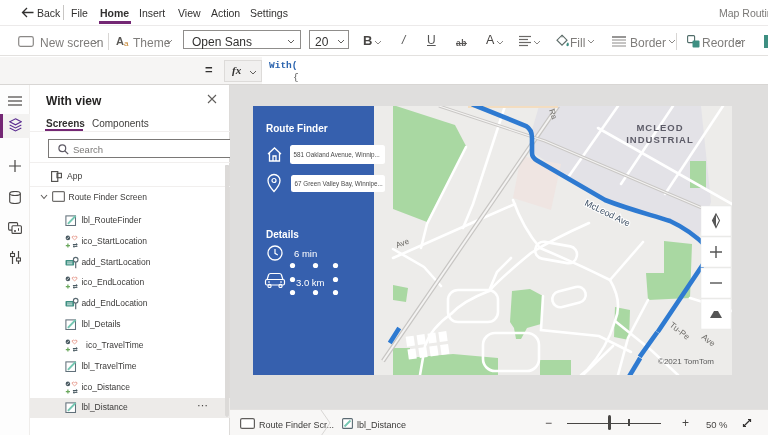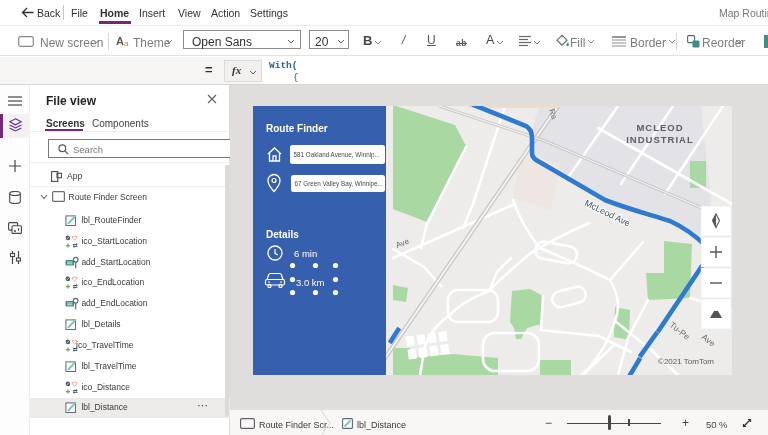--- a/index.html
+++ b/index.html
@@ -28,21 +28,21 @@
   #rail { left:0; top:85px; width:30px; height:350px; background:#fdfdfd; border-right:1px solid #efedeb; }
   #tree { left:30px; top:85px; width:200px; height:350px; background:#fff; border-right:1px solid #dddbd9; }
   #canvas { left:230px; top:85px; width:538px; height:324px; background:#dfdedd; }
   #statusbar { left:230px; top:409px; width:538px; height:26px; background:#f8f7f6; border-top:1px solid #e3e1df; }
 
   .trow { position:absolute; font-size:8.5px; color:#3b3a39; }
   .sel-rail { position:absolute; left:0; width:30px; background:#f3f2f1; }
 
   
   #screen { left:253px; top:106px; width:479px; height:269px; background:#edecea; }
-  #bluepanel { position:absolute; left:0; top:0; width:133px; height:269px; background:#3660ae; }
+  #bluepanel { position:absolute; left:0; top:0; width:121px; height:269px; background:#3660ae; }
   .wtxt { position:absolute; color:#fff; }
   .inbox { position:absolute; background:#fff; border-radius:2.5px; font-size:6.3px; color:#4a4a4a; }
 </style>
 </head>
 <body>
 
 <div class="abs" id="menubar">
   <svg class="abs" style="left:21px;top:7px" width="13" height="11" viewBox="0 0 13 11">
       <path d="M6 1 L1.5 5.5 L6 10 M1.5 5.5 H12.5" stroke="#323130" stroke-width="1.3" fill="none"></path>
     </svg>
@@ -192,21 +192,21 @@
       <g stroke="#484644" stroke-width="1.2">
         <line x1="2.5" y1="0" x2="2.5" y2="13"></line>
         <line x1="8.5" y1="0" x2="8.5" y2="13"></line>
       </g>
       <rect x="0.5" y="2.5" width="4" height="3" fill="#fdfdfd" stroke="#484644" stroke-width="1.1"></rect>
       <rect x="6.5" y="7" width="4" height="3" fill="#fdfdfd" stroke="#484644" stroke-width="1.1"></rect>
     </svg>
 </div>
 
 <div class="abs" id="tree">
-  <span class="abs" style="left:16px;top:9px;font-size:12px;font-weight:bold;color:#252423">File view</span>
+  <span class="abs" style="left:16px;top:9px;font-size:12px;font-weight:bold;color:#252423">With view</span>
   <svg class="abs" style="left:177px;top:9px" width="10" height="10" viewBox="0 0 10 10">
       <path d="M1 1 L9 9 M9 1 L1 9" stroke="#605e5c" stroke-width="1.1"></path>
     </svg>
   <span class="abs" style="left:16px;top:33px;font-size:10px;font-weight:bold;color:#323130">Screens</span>
   <span class="abs" style="left:62px;top:33px;font-size:10px;color:#42413f">Components</span>
   <div class="abs" style="left:15px;top:43.5px;width:38px;height:2.5px;background:#742774"></div>
   <div class="abs" style="left:0;top:46px;width:200px;height:1px;background:#f1efee"></div>
   <div class="abs" style="left:18px;top:54px;width:194px;height:19px;border:1px solid #7a7876;background:#fff">
     <svg style="position:absolute;left:9px;top:4px" width="11" height="11" viewBox="0 0 11 11">
         <circle cx="4.3" cy="4.3" r="3.4" stroke="#5f5b66" stroke-width="1.2" fill="none"></circle>
@@ -293,21 +293,21 @@
         <svg width="13" height="13" viewBox="0 0 13 13" style="position:absolute;left:0;top:0">
           <circle cx="2.9" cy="2.9" r="2.3" fill="#4a5a62"></circle>
           <path d="M1.5 4.3 L4.3 1.5" stroke="#fff" stroke-width="0.7"></path>
           <path d="M9.6 1.7 q1.4 -1.3 2.4 0 q0.8 1.1 -2.4 3.1 q-3.2 -2 -2.4 -3.1 q1 -1.3 2.4 0 Z" fill="none" stroke="#e8a093" stroke-width="0.95"></path>
           <path d="M2.9 8.4 V12.6 M0.8 10.5 H5" stroke="#6ba85d" stroke-width="1.25"></path>
           <path d="M7.9 9.5 h4.2 M12.4 11.4 h-4.2" stroke="#4a5a62" stroke-width="1"></path>
           <path d="M10.9 8.3 l1.4 1.2 -1.4 1" fill="none" stroke="#4a5a62" stroke-width="0.9"></path>
           <path d="M9.4 12.6 l-1.4 -1.2 1.4 -1" fill="none" stroke="#4a5a62" stroke-width="0.9"></path>
         </svg>
       </div>
-      <span class="trow" style="left:46px;top:254.90000000000003px">ico_TravelTime</span>
+      <span class="trow" style="left:56px;top:254.90000000000003px">ico_TravelTime</span>
       <div class="abs" style="left:35.4px;top:274.75px;width:14px;height:14px">
         <svg width="12" height="12" viewBox="0 0 12 12" style="position:absolute;left:0;top:0">
           <rect x="0.9" y="1.9" width="9.6" height="9.6" stroke="#61707a" stroke-width="1.05" fill="#fff"></rect>
           <line x1="2.9" y1="9.9" x2="10.6" y2="1.9" stroke="#74c7b2" stroke-width="2"></line>
         </svg>
       </div>
       <span class="trow" style="left:51.4px;top:275.75px">lbl_TravelTime</span>
       <div class="abs" style="left:35.4px;top:295.6px;width:14px;height:14px">
         <svg width="13" height="13" viewBox="0 0 13 13" style="position:absolute;left:0;top:0">
           <circle cx="2.9" cy="2.9" r="2.3" fill="#4a5a62"></circle>

